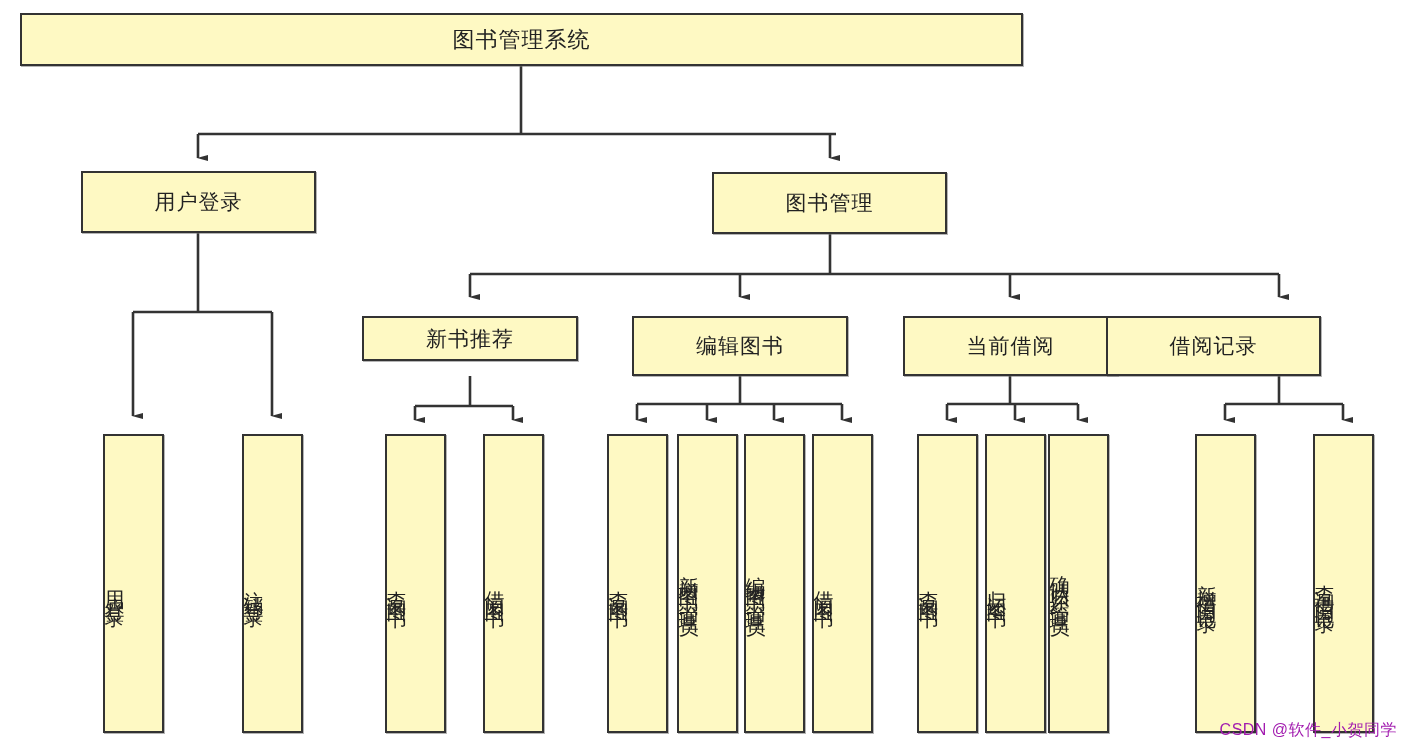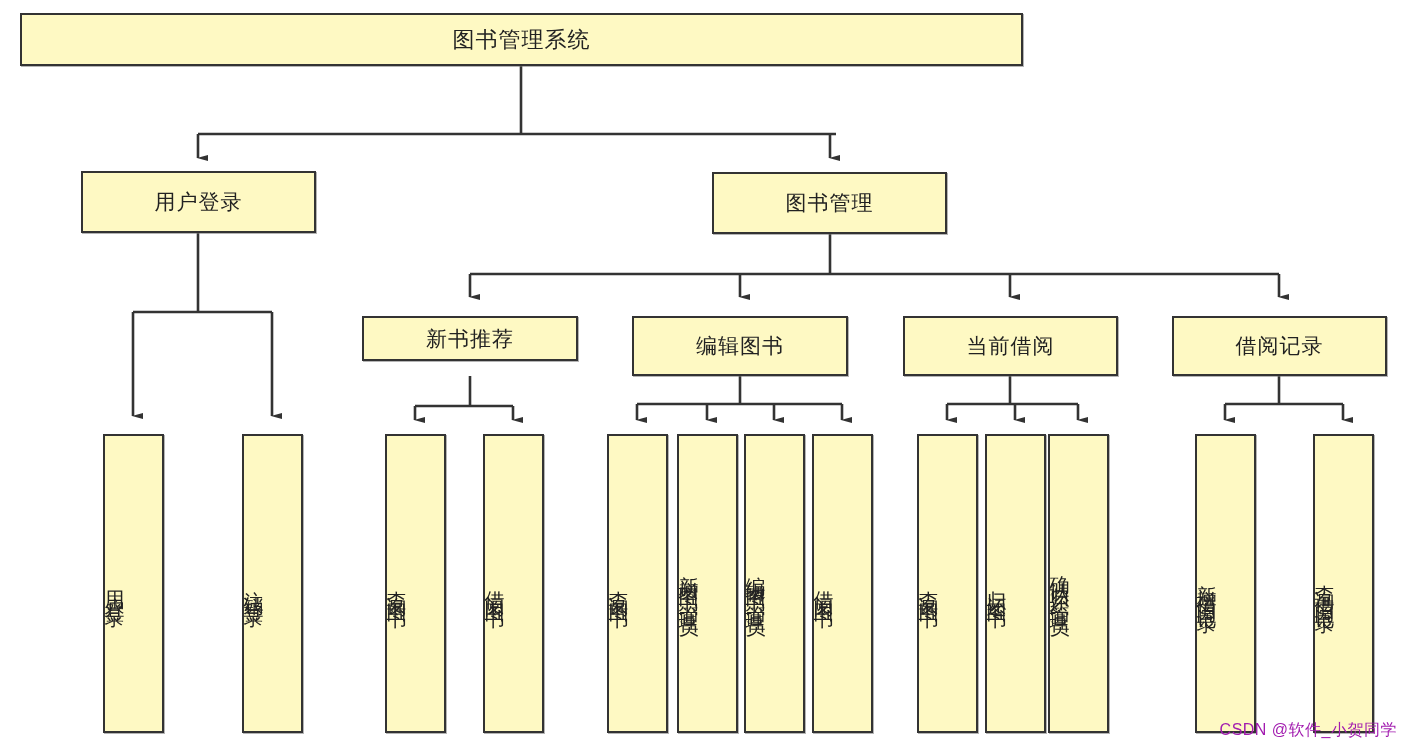--- a/index.html
+++ b/index.html
@@ -136,21 +136,21 @@
 
   <div class="node horiz" style="left:362px; top:316px; width:216px; height:45px;">
     <span>新书推荐</span>
   </div>
   <div class="node horiz" style="left:632px; top:316px; width:216px; height:60px;">
     <span>编辑图书</span>
   </div>
   <div class="node horiz" style="left:903px; top:316px; width:215px; height:60px;">
     <span>当前借阅</span>
   </div>
-  <div class="node horiz" style="left:1172px; top:316px; width:215px; height:60px;">
+  <div class="node horiz" style="left:1106px; top:316px; width:215px; height:60px;">
     <span>借阅记录</span>
   </div>
 
   <div class="node leaf" style="left:103px; top:434px; width:61px; height:299px;">
     <span class="vtext">用户登录</span>
   </div>
   <div class="node leaf" style="left:242px; top:434px; width:61px; height:299px;">
     <span class="vtext">注销登录</span>
   </div>
 

